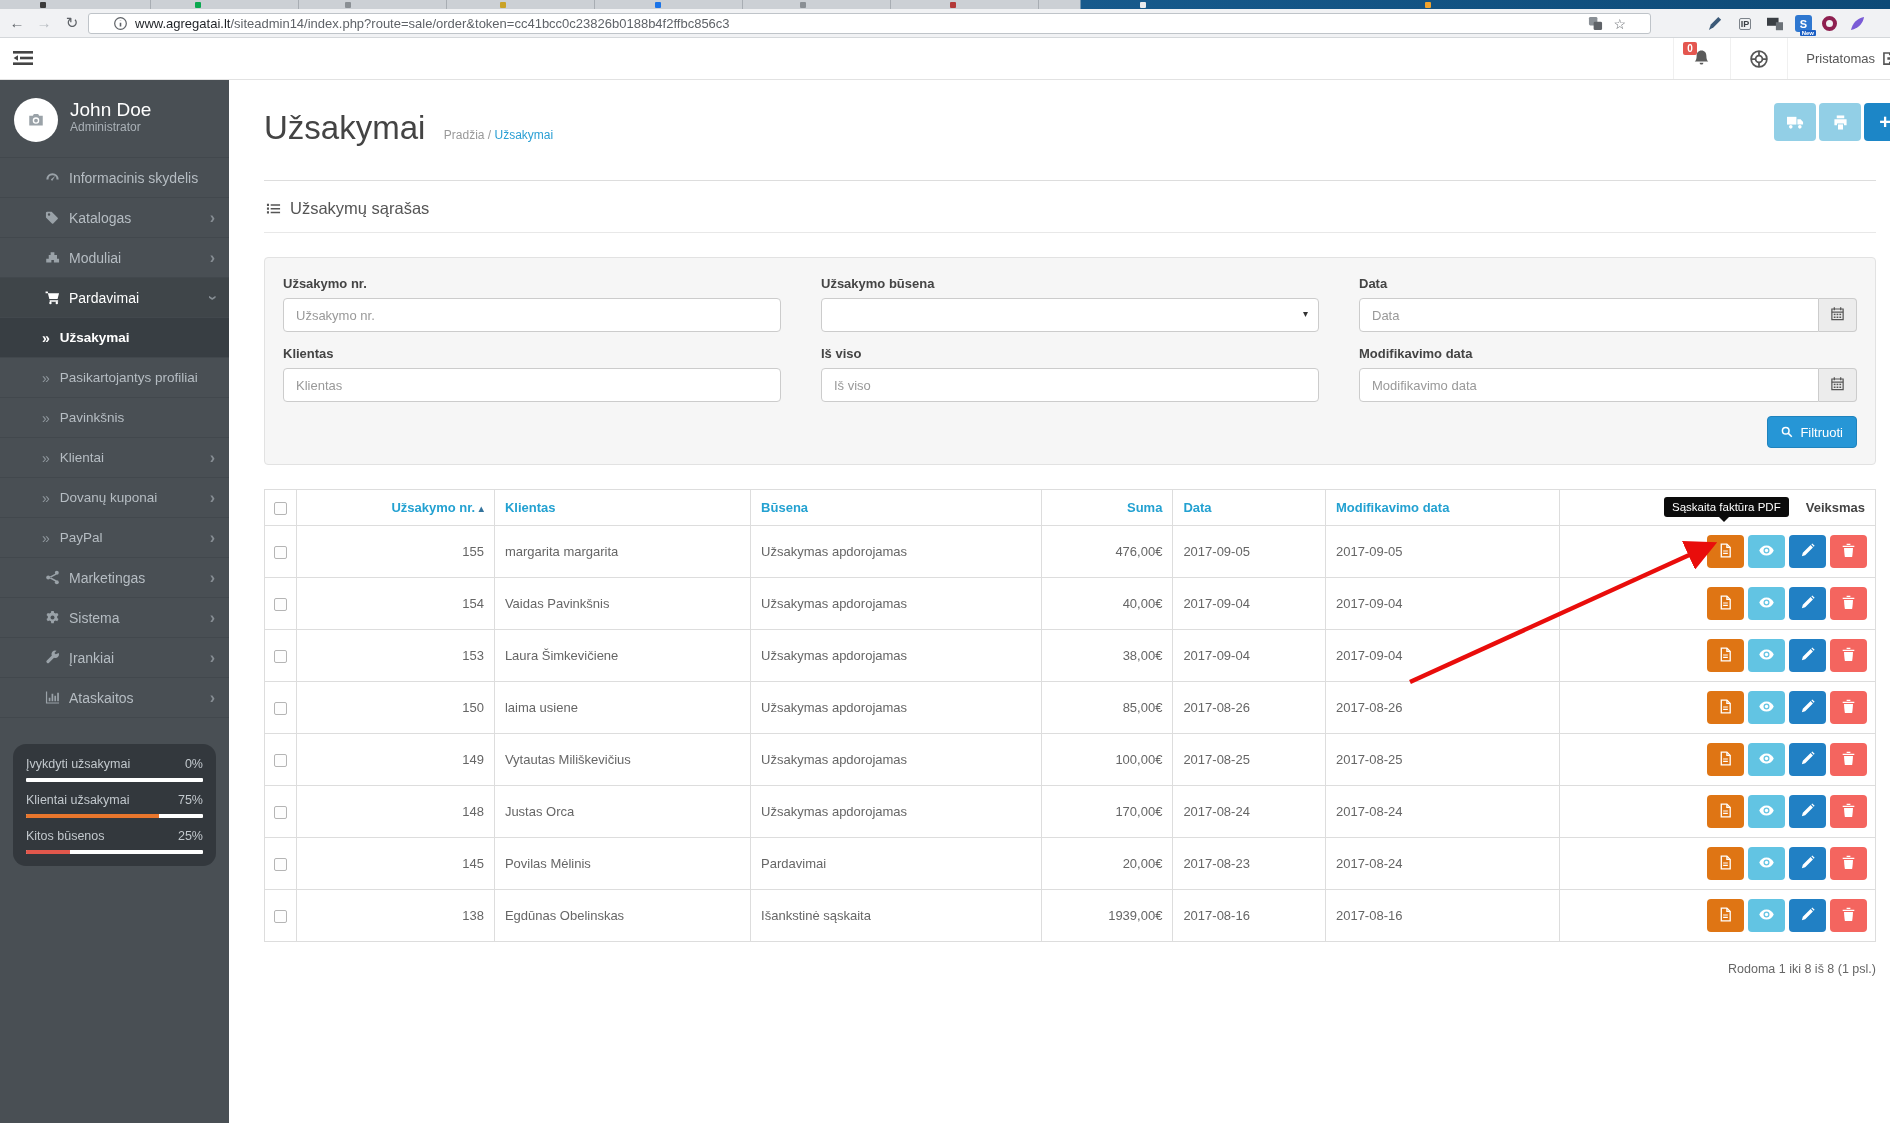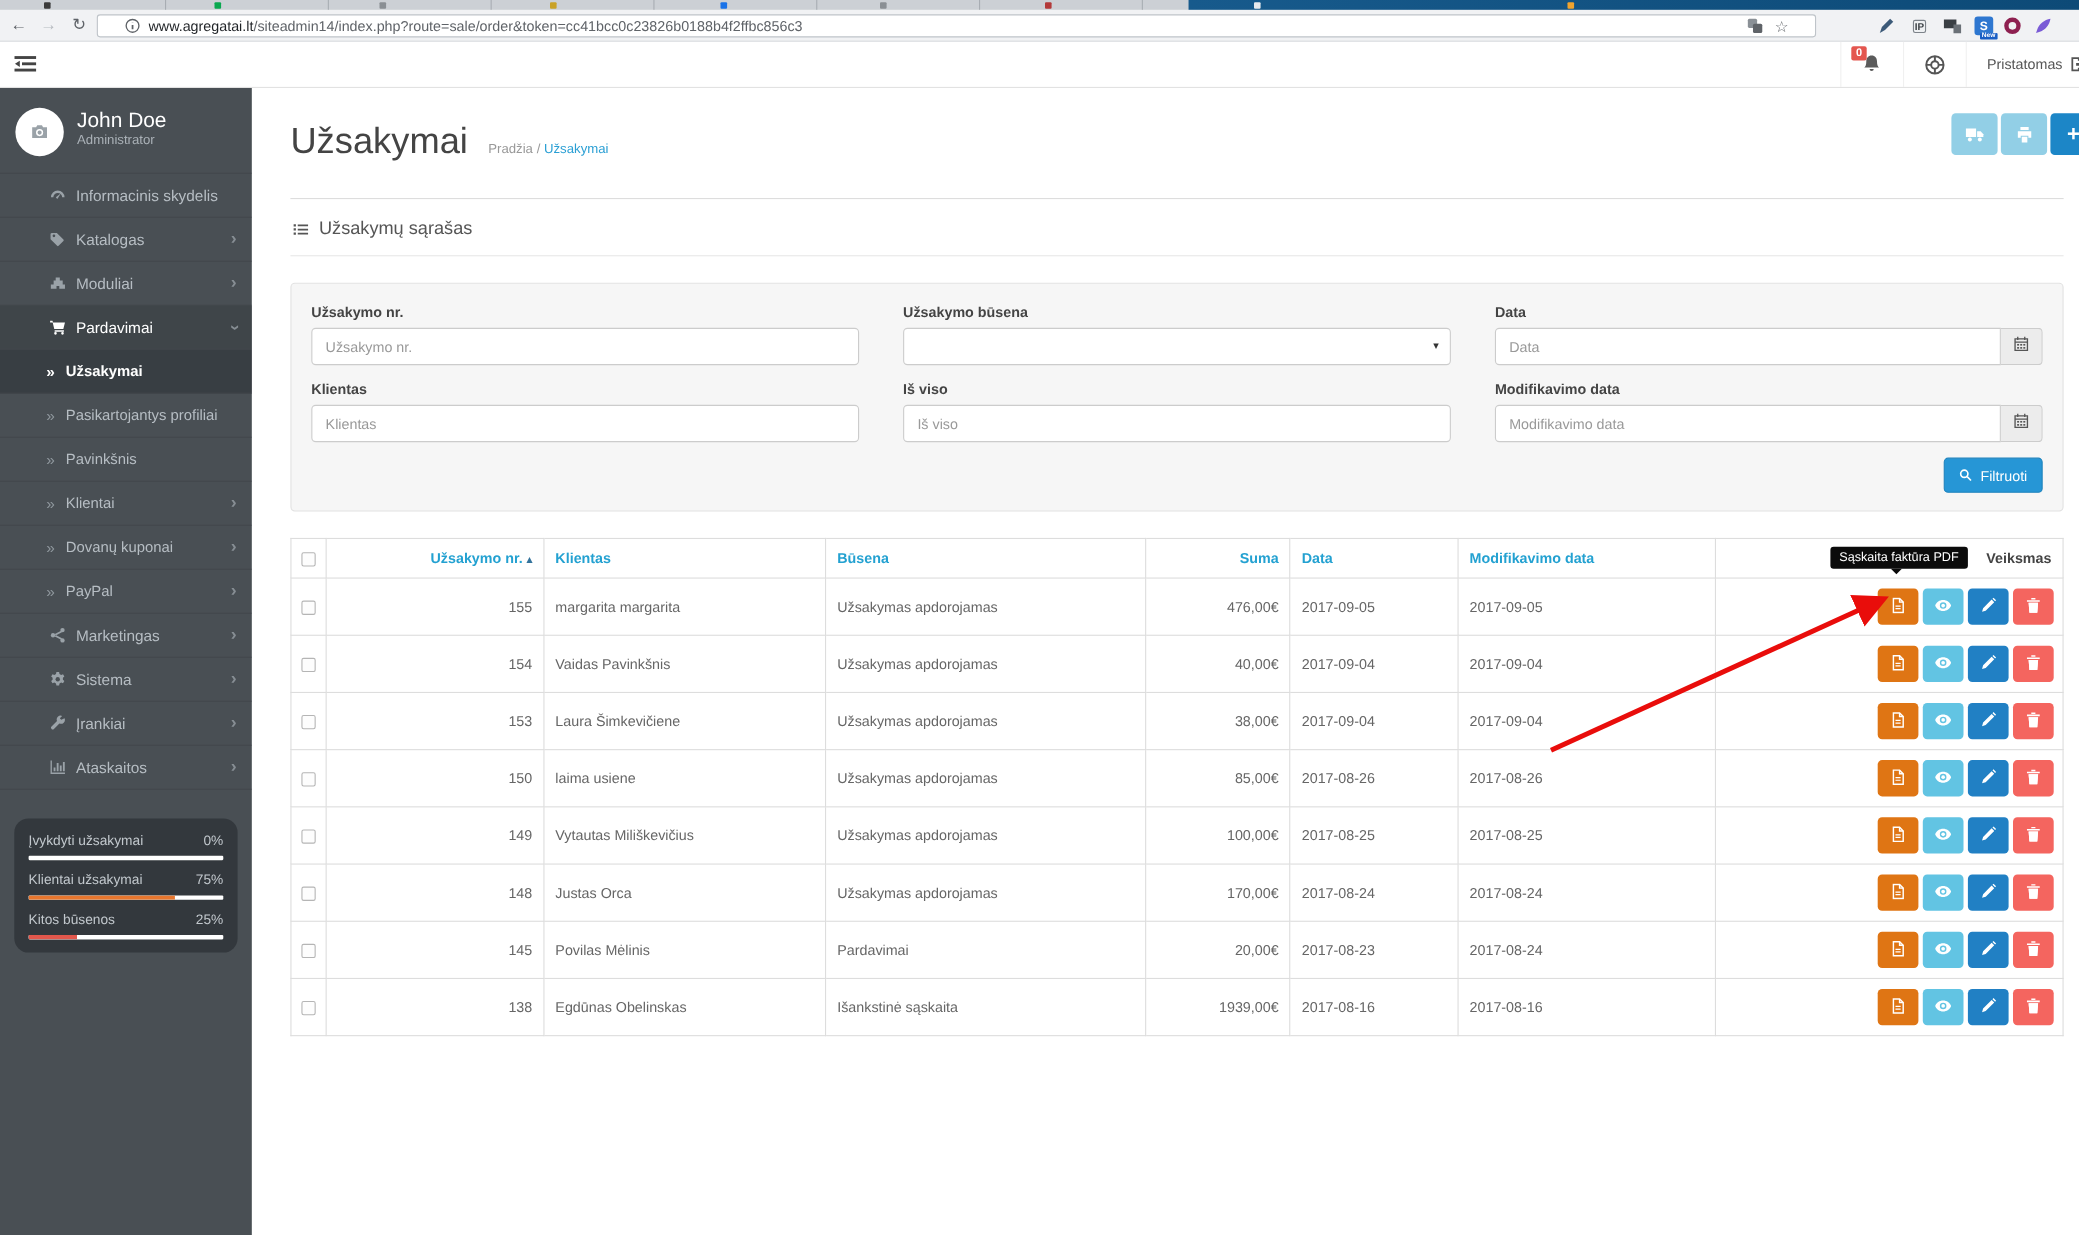--- a/index.html
+++ b/index.html
@@ -724,20 +724,21 @@
                   </span><span class="abtn red">
                     <span><svg viewBox="0 0 14 16" fill="#fff">
                         <path d="M.8 2.8h12.4v1.5H.8zM5 .8h4v1.4H5zM2.4 5.3h9.2L10.8 15H3.2zM5.3 7v6M7 7v6M8.7 7v6" stroke="#fff" stroke-width="0"></path>
                         <path d="M2.4 5.3h9.2L10.8 15H3.2z"></path>
                       </svg></span>
                   </span></td>
               </tr>
             </tbody>
         </table>
 
+        <div class="tfoot">Rodoma 1 iki 8 iš 8 (1 psl.)</div>
       </div>
     </div>
   </div>
 
   <div class="tooltip">Sąskaita faktūra PDF</div>
   <svg class="arrow-overlay" width="1890" height="1123" viewBox="0 0 1890 1123">
     <defs>
       <marker id="ah" markerWidth="7" markerHeight="7" refX="5" refY="3.5" orient="auto">
           <path d="M0 0L7 3.5L0 7z" fill="#e90d0b"></path>
         </marker>

